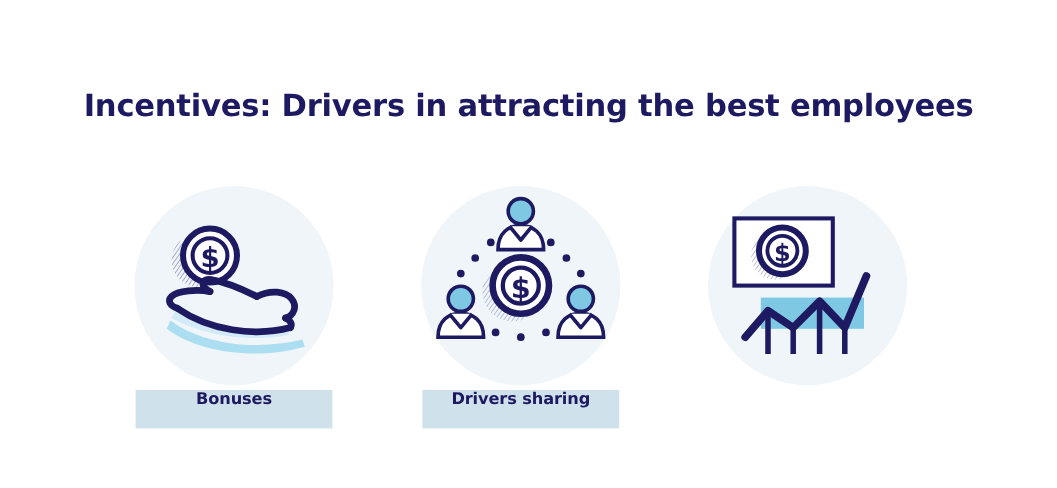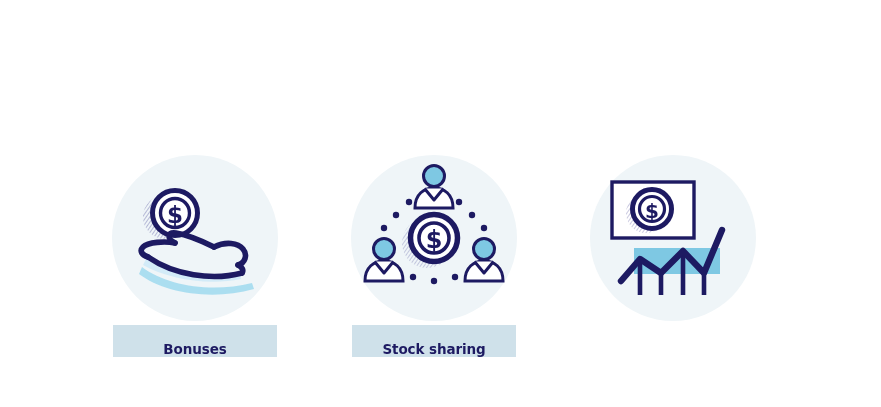--- a/index.html
+++ b/index.html
@@ -72,37 +72,38 @@
   }
 
   .card-label {
     position: absolute;
     top: 170px;
     left: 1px;
     width: 164px;
     height: 32px;
     background: #cfe1ea;
     display: flex;
-    align-items: flex-end;
+    align-items: flex-start;
     justify-content: center;
   }
   .card-label span {
     font-family: "DejaVu Sans", "Liberation Sans", sans-serif;
     font-weight: bold;
     font-size: 13.5px;
     color: #1d1a62;
     letter-spacing: -0.1px;
     white-space: nowrap;
   }
 </style>
 </head>
 <body>
 
 <div class="page">
 
+  <div class="page-title">Incentives: Drivers in attracting the best employees</div>
 
   <div class="cards">
 
     <div class="card card-1">
       <div class="circle-bg">
         <div class="icon-wrap">
           <svg viewBox="0 0 166 166" xmlns="http://www.w3.org/2000/svg">
             <defs>
               <pattern id="hatch1" width="3" height="3" patternUnits="userSpaceOnUse" patternTransform="rotate(35)">
                 <line x1="0" y1="0" x2="0" y2="3" stroke="#2b2a86" stroke-width="1.1"></line>
@@ -164,21 +165,21 @@
             <circle cx="83" cy="83" r="15" fill="none" stroke="#1d1a62" stroke-width="3.6"></circle>
             <text x="83" y="93" text-anchor="middle" font-family="DejaVu Sans, Liberation Sans, sans-serif" font-size="24" font-weight="bold" fill="#1d1a62">$</text>
 
             <use href="#person" x="83" y="37"></use>
             <use href="#person" x="33" y="110"></use>
             <use href="#person" x="133" y="110"></use>
           </svg>
         </div>
       </div>
       <div class="card-label">
-        <span>Stock sharing</span>
+        <span>Drivers sharing</span>
       </div>
     </div>
 
     <div class="card card-3">
       <div class="circle-bg">
         <div class="icon-wrap">
           <svg viewBox="0 0 166 166" xmlns="http://www.w3.org/2000/svg">
             <defs>
               <pattern id="hatch3" width="3" height="3" patternUnits="userSpaceOnUse" patternTransform="rotate(35)">
                 <line x1="0" y1="0" x2="0" y2="3" stroke="#2b2a86" stroke-width="1"></line>

